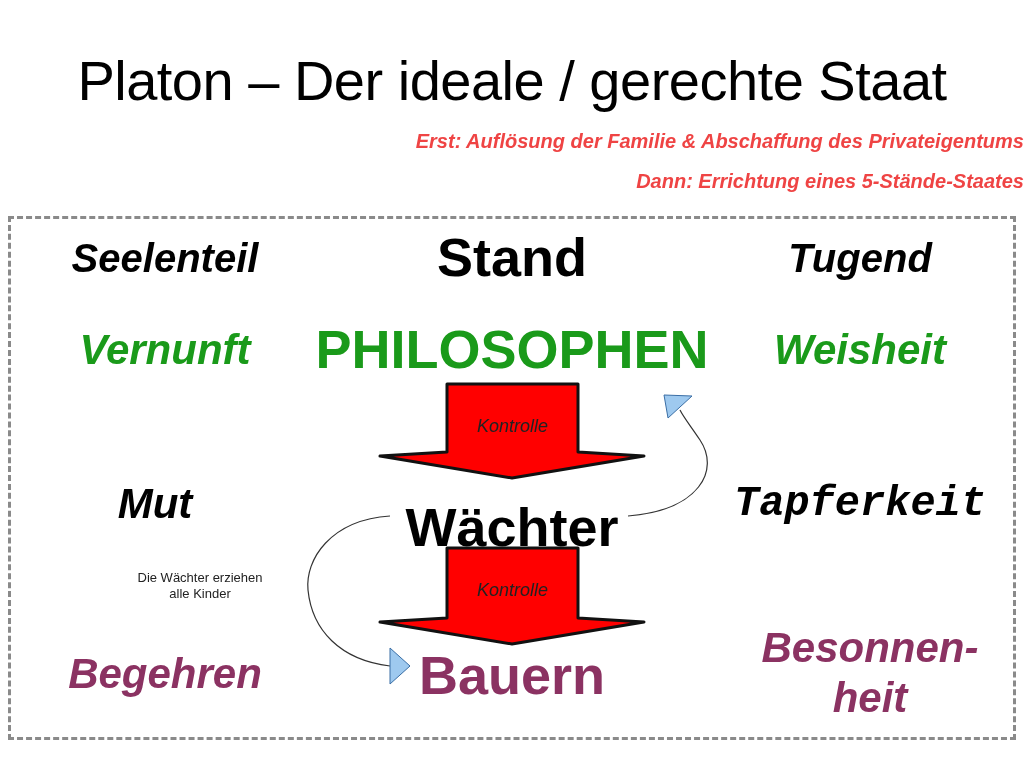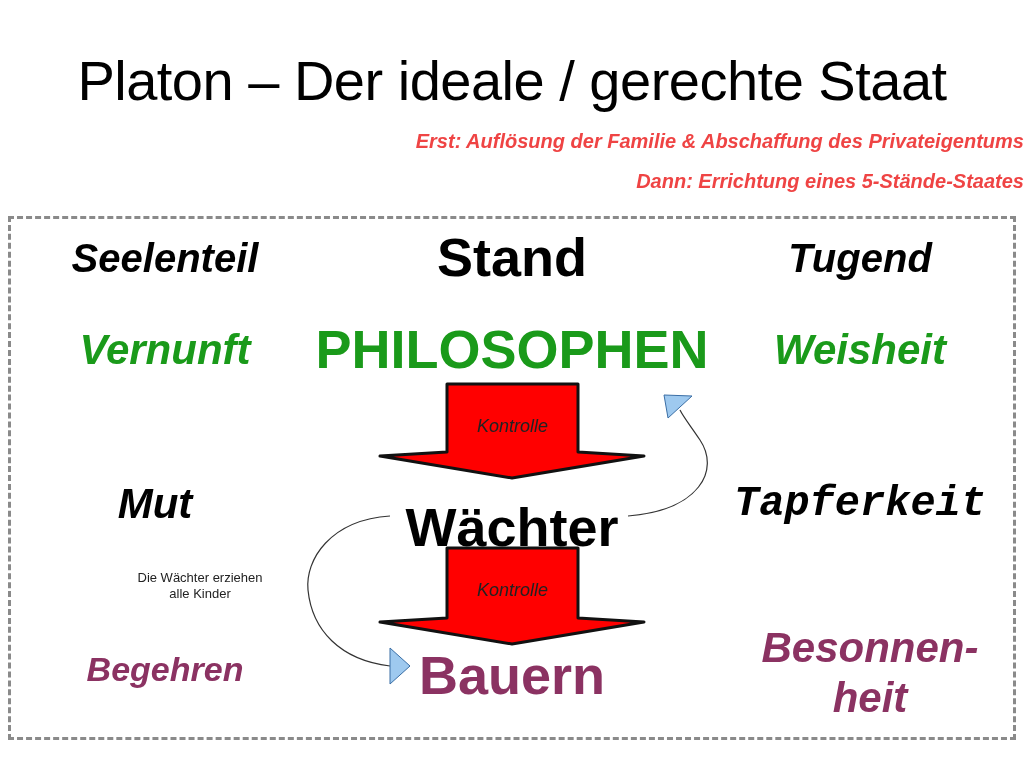--- a/index.html
+++ b/index.html
@@ -38,21 +38,21 @@
 <div class="abs hdr it" style="left:740px; width:240px; top:236px;">Tugend</div>
 
 <div class="abs cell it green" style="left:40px; width:250px; top:326px; font-size:42px;">Vernunft</div>
 <div class="abs cell green" style="left:282px; width:460px; top:318px; font-size:54px;">PHILOSOPHEN</div>
 <div class="abs cell it green" style="left:740px; width:240px; top:326px; font-size:42px;text-align:center;">Weisheit</div>
 
 <div class="abs cell it blue" style="left:40px; width:230px; top:480px; font-size:42px;">Mut</div>
 <div class="abs cell blue" style="left:362px; width:300px; top:476px; font-size:54px;margin-top:20px;">Wächter</div>
 <div class="abs cell it blue" style="left:730px; width:260px; top:480px; font-size:42px;font-family:Liberation Mono, monospace;">Tapferkeit</div>
 
-<div class="abs cell it plum" style="left:40px; width:250px; top:650px; font-size:34px;">Begehren</div>
+<div class="abs cell it plum" style="left:40px; width:250px; top:650px; font-size:42px;">Begehren</div>
 <div class="abs cell plum" style="left:362px; width:300px; top:644px; font-size:54px;">Bauern</div>
 <div class="abs cell it plum" style="left:730px; width:280px; top:624px; font-size:42px;">Besonnen-</div>
 <div class="abs cell it plum" style="left:730px; width:280px; top:674px; font-size:42px;">heit</div>
 
 <svg width="1024" height="768">
 
   <polygon points="447,384 578,384 578,452 644,456 512,478 380,456 447,452" fill="#ff0000" stroke="#111" stroke-width="3" stroke-linejoin="round"></polygon>
 
   <polygon points="447,548 578,548 578,618 644,622 512,644 380,622 447,618" fill="#ff0000" stroke="#111" stroke-width="3" stroke-linejoin="round"></polygon>
 

